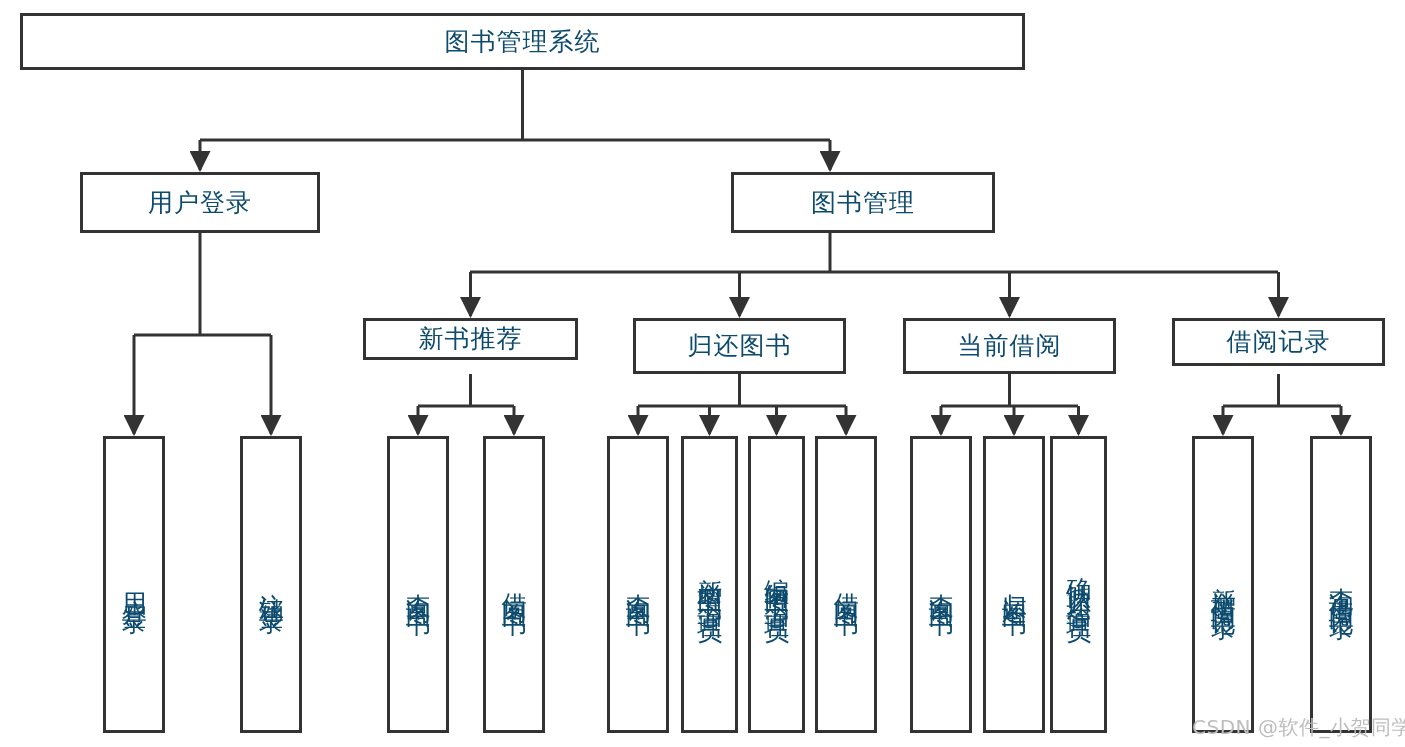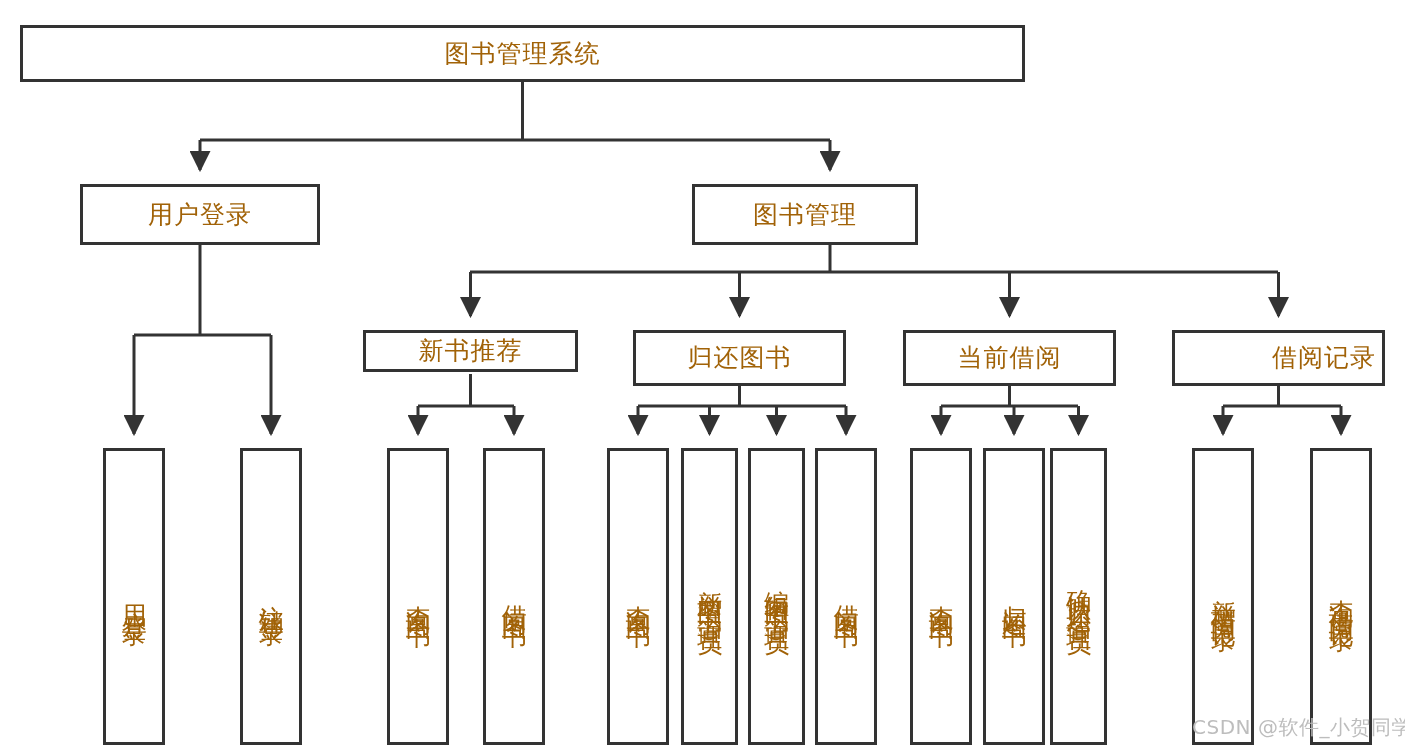--- a/index.html
+++ b/index.html
@@ -19,23 +19,22 @@
     overflow: hidden;
   }
   .node {
     position: absolute;
     box-sizing: border-box;
     border: 3px solid #737373;
     background: #ffffff;
     display: flex;
     align-items: center;
     justify-content: center;
-    color: #a16207;
+    color: #0c4a6e;
     line-height: 1.18;
-    margin-top: 12px;
   }
   .node.horiz {
     font-size: 25px;
     letter-spacing: 1px;
     padding: 2px 6px;
     text-align: center;
   }
   .node.vert {
     writing-mode: vertical-rl;
     text-orientation: upright;
@@ -116,33 +115,33 @@
       </g>
   </svg>
 
   <div id="nodes">
       <div class="node horiz" style="left: 20px; top: 13px; width: 1005px; height: 57px; border-color: rgb(51, 51, 51);">
         <span>图书管理系统</span>
       </div>
       <div class="node horiz" style="left: 80px; top: 172px; width: 240px; height: 61px; border-color: rgb(51, 51, 51);">
         <span>用户登录</span>
       </div>
-      <div class="node horiz" style="left: 692px; top: 172px; width: 226px; height: 61px; border-color: rgb(51, 51, 51); text-align: center;">
+      <div class="node horiz" style="left: 731px; top: 172px; width: 264px; height: 61px; border-color: rgb(51, 51, 51); text-align: center;">
         <span>图书管理</span>
       </div>
       <div class="node horiz" style="left: 363px; top: 318px; width: 215px; height: 42px; border-color: rgb(51, 51, 51);">
         <span>新书推荐</span>
       </div>
       <div class="node horiz" style="left: 633px; top: 318px; width: 213px; height: 56px; border-color: rgb(51, 51, 51);">
         <span>归还图书</span>
       </div>
       <div class="node horiz" style="left: 903px; top: 318px; width: 213px; height: 56px; border-color: rgb(51, 51, 51);">
         <span>当前借阅</span>
       </div>
-      <div class="node horiz" style="left: 1172px; top: 318px; width: 213px; height: 56px; border-color: rgb(51, 51, 51); justify-content: flex-end;">
+      <div class="node horiz" style="left: 1172px; top: 318px; width: 213px; height: 48px; border-color: rgb(51, 51, 51);">
         <span>借阅记录</span>
       </div>
       <div class="node vert" style="left: 103px; top: 436px; width: 62px; height: 297px; border-color: rgb(51, 51, 51);">
         <span>用户登录</span>
       </div>
       <div class="node vert" style="left: 240px; top: 436px; width: 62px; height: 297px; border-color: rgb(51, 51, 51);">
         <span>注销登录</span>
       </div>
       <div class="node vert" style="left: 387px; top: 436px; width: 62px; height: 297px; border-color: rgb(51, 51, 51);">
         <span>查询图书</span>

